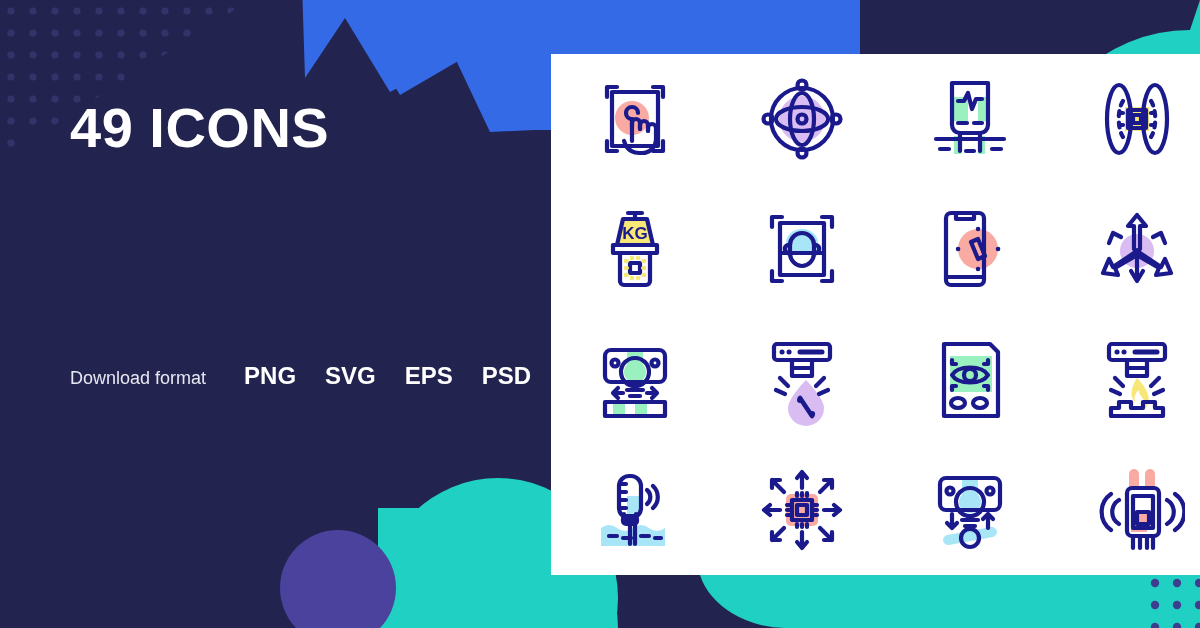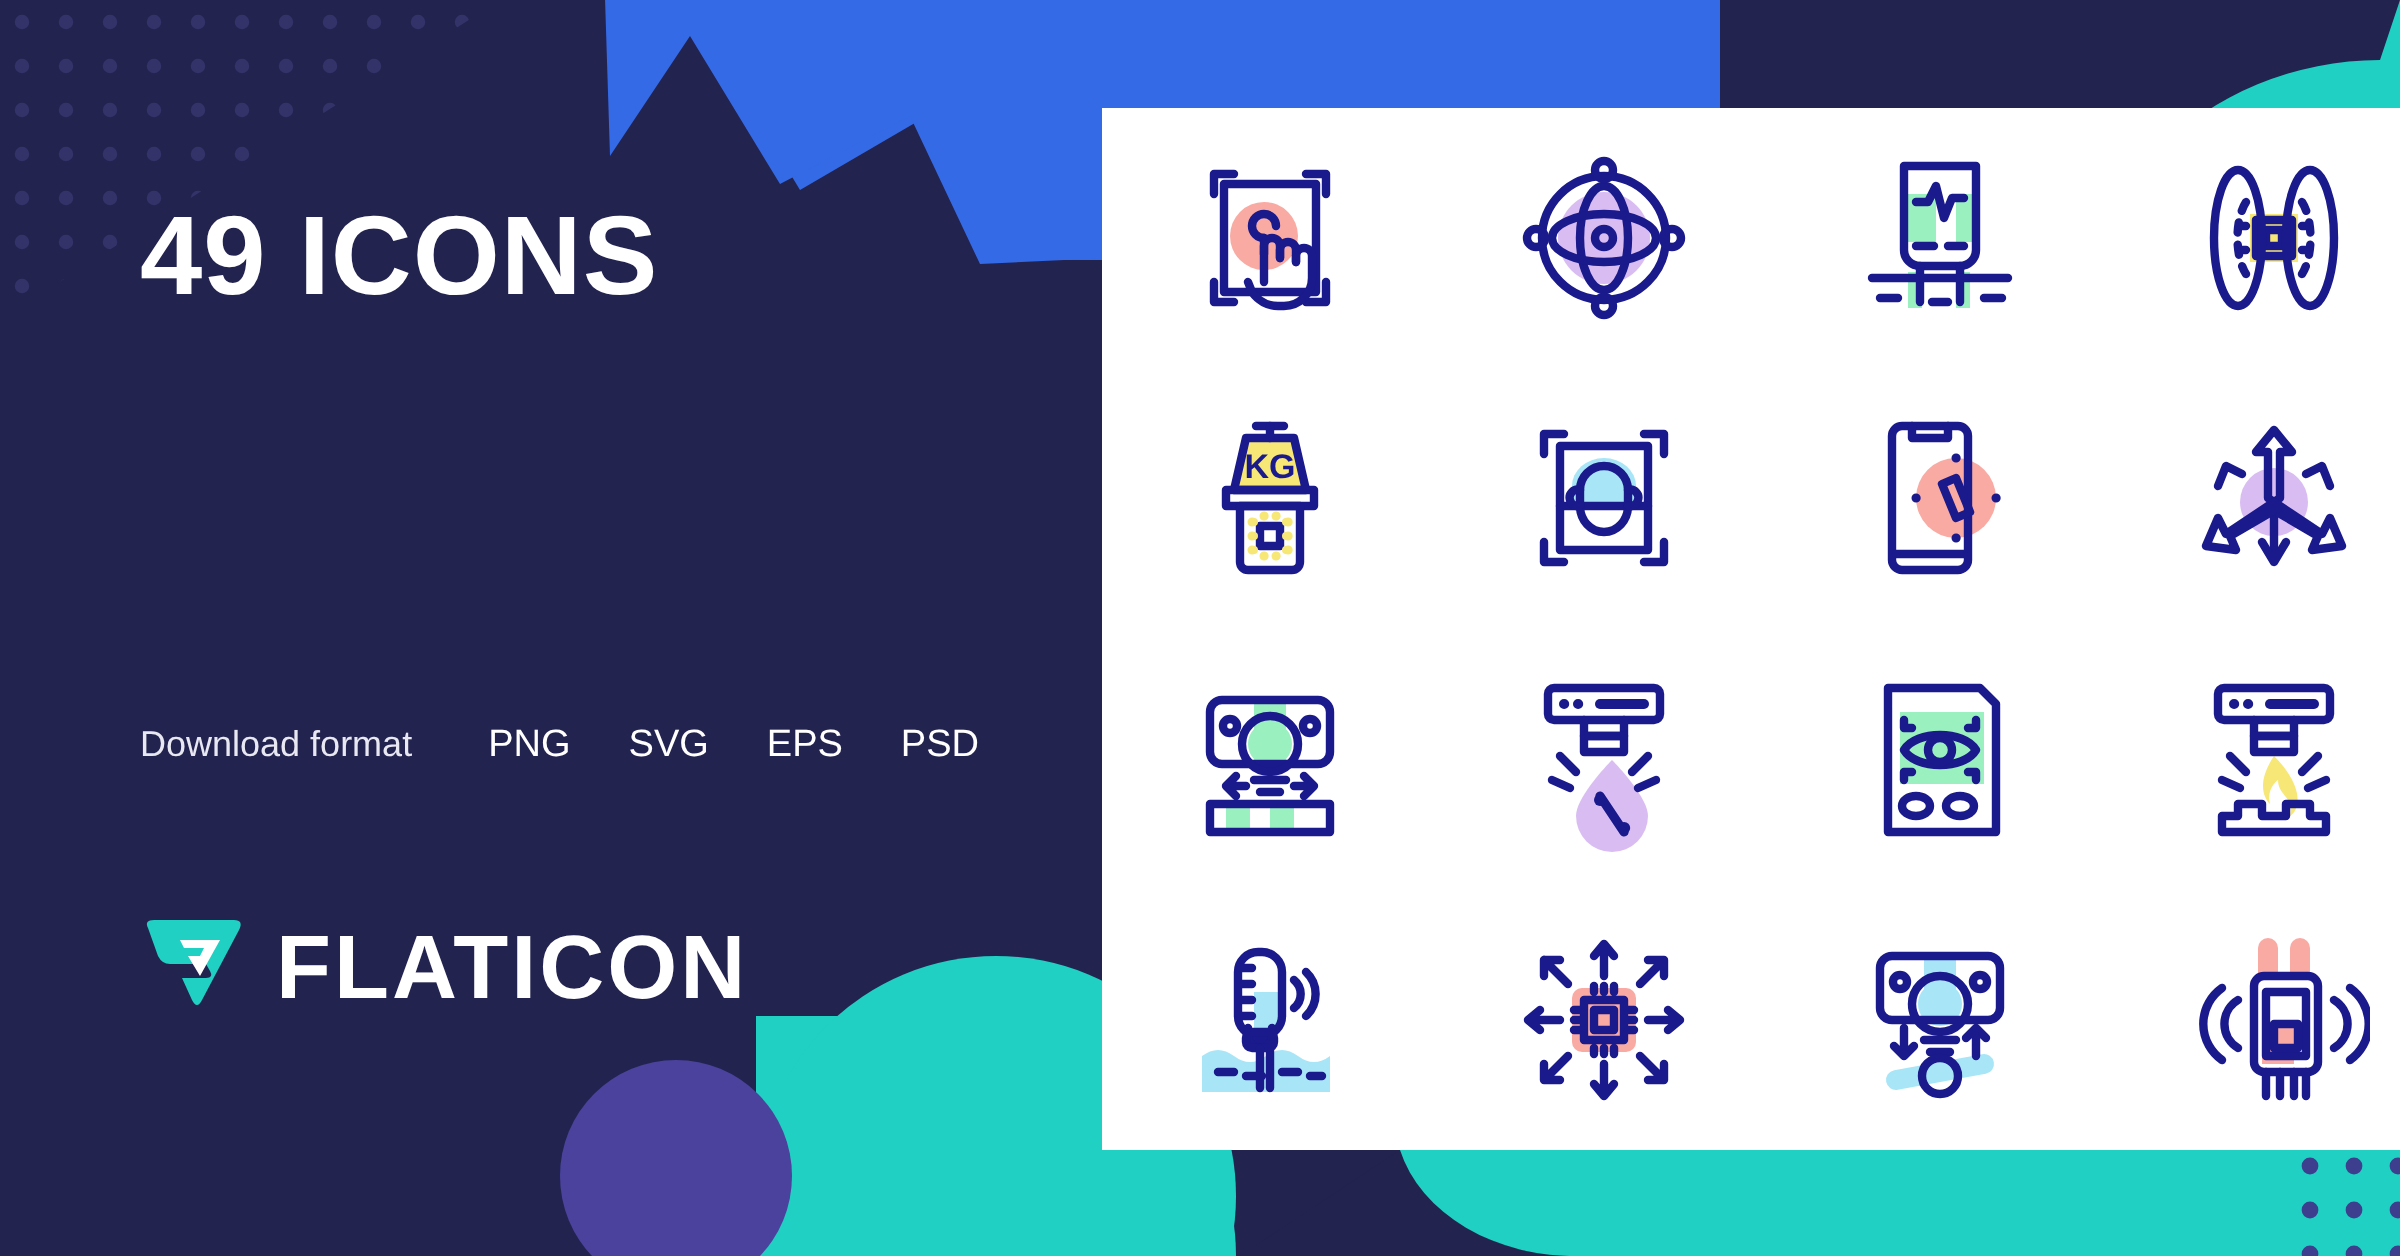--- a/index.html
+++ b/index.html
@@ -21,21 +21,21 @@
     color:#ffffff;font-size:56px;font-weight:bold;letter-spacing:0.5px;
     line-height:1;white-space:nowrap;
   }
   .subtitle{
     position:absolute;left:70px;top:212px;
     color:#ffffff;font-size:30px;font-weight:normal;line-height:1;
     white-space:nowrap;
   }
   .formats{position:absolute;left:70px;top:362px;display:flex;align-items:baseline;white-space:nowrap;gap:16px;}
   .formats .label{color:#e8e8f2;font-size:18px;font-weight:normal;margin-right:22px;}
-  .formats .fmt{color:#ffffff;font-size:19px;font-weight:normal;margin-right:13px;}
+  .formats .fmt{color:#ffffff;font-size:24px;font-weight:bold;margin-right:13px;}
   .formats .fmt:last-child{margin-right:12px;}
 
   .brand{position:absolute;left:70px;top:458px;display:flex;align-items:center;}
   .brand-mark{width:54px;height:50px;margin-right:14px;display:block;}
   .brand-name{color:#ffffff;font-size:45px;font-weight:bold;letter-spacing:1.5px;line-height:1;}
 
   
   .card{
     position:absolute;left:551px;top:54px;width:670px;height:521px;
     background:#ffffff;
@@ -112,27 +112,20 @@
     <div class="headline">49 ICONS</div>
 
     <div class="formats">
       <span class="label">Download format</span>
       <span class="fmt">PNG</span>
       <span class="fmt">SVG</span>
       <span class="fmt">EPS</span>
       <span class="fmt">PSD</span>
     </div>
 
-    <div class="brand">
-      <svg class="brand-mark" viewBox="0 0 54 50">
-        <path d="M4 6 Q2 2 7 2 L47 2 Q52 2 49.5 7 L31 42 Q28.5 47 26 42 L21 31 L33 31 Q37 31 35 27.5 L33 24 L15 24 Q11 24 9 20 Z" fill="#20d0c2"></path>
-        <path d="M20 12 L40 12 L30 30 L24 20 L30 20 L32 16 L22 16 Z" fill="#ffffff"></path>
-      </svg>
-      <span class="brand-name">FLATICON</span>
-    </div>
   </div>
 
   <div class="card">
 
     <div class="cell">
       <svg width="96" height="96" viewBox="0 0 96 96" fill="none" stroke="#1a1a8c" stroke-width="4.2" stroke-linecap="round" stroke-linejoin="round">
         <circle cx="45" cy="47" r="17" fill="#f9aaa2" stroke="none"></circle>
         <path d="M20 26 L20 16 L30 16"></path>
         <path d="M76 26 L76 16 L66 16"></path>
         <path d="M20 70 L20 80 L30 80"></path>

